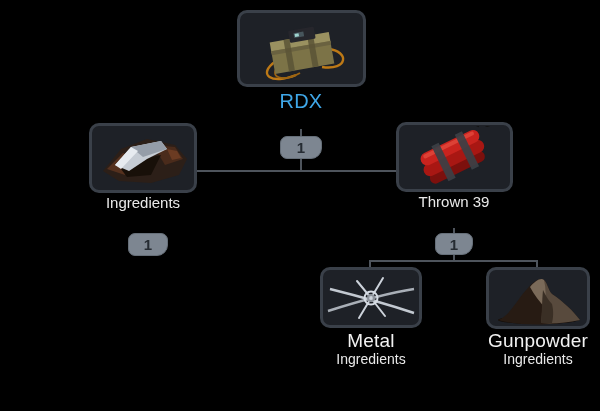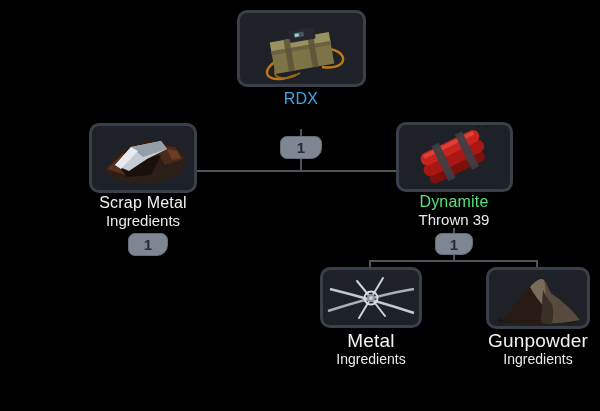--- a/index.html
+++ b/index.html
@@ -15,21 +15,21 @@
     display:flex;align-items:center;justify-content:center;
   }
   #rdx-slot  {left:237px;top:10px; width:129px;height:77px;}
   #scrap-slot{left:89px; top:123px;width:108px;height:70px;}
   #dyn-slot  {left:396px;top:122px;width:117px;height:70px;}
   #wire-slot {left:320px;top:267px;width:102px;height:61px;}
   #gun-slot  {left:486px;top:267px;width:104px;height:62px;}
 
   
   .labels{position:absolute;text-align:center;line-height:1.12;}
-  .name{display:block;font-size:16px;color:#f2f2f2;letter-spacing:.2px;}
+  .name{display:block;font-size:20px;color:#f2f2f2;letter-spacing:.2px;}
   .sub{display:block;font-size:15px;color:#e9e9e9;margin-top:1px;}
   .name-rdx{color:#3fa7e8;}
   .name-dyn{color:#57e07c;}
   #rdx-labels  {left:221px;top:90px; width:160px;}
   #scrap-labels{left:63px; top:194px;width:160px;}
   #dyn-labels  {left:374px;top:193px;width:160px;}
   #wire-labels {left:291px;top:330px;width:160px;}
   #gun-labels  {left:457px;top:330px;width:162px;}
   #wire-labels .name,#gun-labels .name{font-size:19px;}
   #wire-labels .sub,#gun-labels .sub{font-size:14px;}
@@ -103,42 +103,40 @@
       <path d="M14,42 L30,26 L44,32 L32,48 Z" fill="#55311e"></path>
       <path d="M60,18 L82,20 L90,32 L72,38 Z" fill="#4a2b1b"></path>
       <path d="M74,22 L84,24 L88,31 L79,33 Z" fill="#6b3b22"></path>
       <path d="M28,42 L50,32 L68,28 L58,48 L34,50 Z" fill="#181009"></path>
       <path d="M22,38 L38,20 L68,14 L74,22 L54,32 L36,44 Z" fill="#c6ccd4"></path>
       <path d="M38,20 L68,14 L74,22 L50,30 Z" fill="#959da8"></path>
       <path d="M22,38 L38,20 L45,24 L28,42 Z" fill="#e7ebf0"></path>
     </svg>
   </div>
   <div class="labels" id="scrap-labels">
-    <span class="name">Scrap Metal</span>
     <span class="sub">Ingredients</span>
   </div>
   <div class="badge" id="scrap-badge">
     <span>1</span>
   </div>
 
   <div class="slot" id="dyn-slot">
     <svg class="icon-svg" width="108" height="62" viewBox="0 0 108 62">
       <g transform="rotate(-26 54 32)">
         <path d="M88,14 C95,6 103,8 101,15 C100,19 95,18 96,13" stroke="#141414" stroke-width="2.4" fill="none"></path>
         <rect x="22" y="36" width="60" height="11" rx="5.5" fill="#7c100d"></rect>
         <rect x="20" y="25" width="66" height="13" rx="6.5" fill="#a81713"></rect>
         <rect x="22" y="14" width="64" height="13" rx="6.5" fill="#c8231e"></rect>
         <rect x="26" y="15.5" width="56" height="4" rx="2" fill="#e2483c" opacity="0.8"></rect>
         <rect x="38" y="11" width="8" height="39" fill="#3c4045" opacity="0.92"></rect>
         <rect x="64" y="11" width="8" height="39" fill="#3c4045" opacity="0.92"></rect>
       </g>
     </svg>
   </div>
   <div class="labels" id="dyn-labels">
-    <span class="name name-dyn">Dynamite</span>
     <span class="sub">Thrown 39</span>
   </div>
   <div class="badge" id="dyn-badge">
     <span>1</span>
   </div>
 
   <div class="slot" id="wire-slot">
     <svg class="icon-svg" width="94" height="54" viewBox="0 0 94 54">
       <path d="M4,40 C26,33 64,22 90,18" stroke="#a9afb7" stroke-width="2.4" fill="none"></path>
       <path d="M6,18 C30,24 66,34 90,42" stroke="#c3c9d1" stroke-width="2.4" fill="none"></path>

